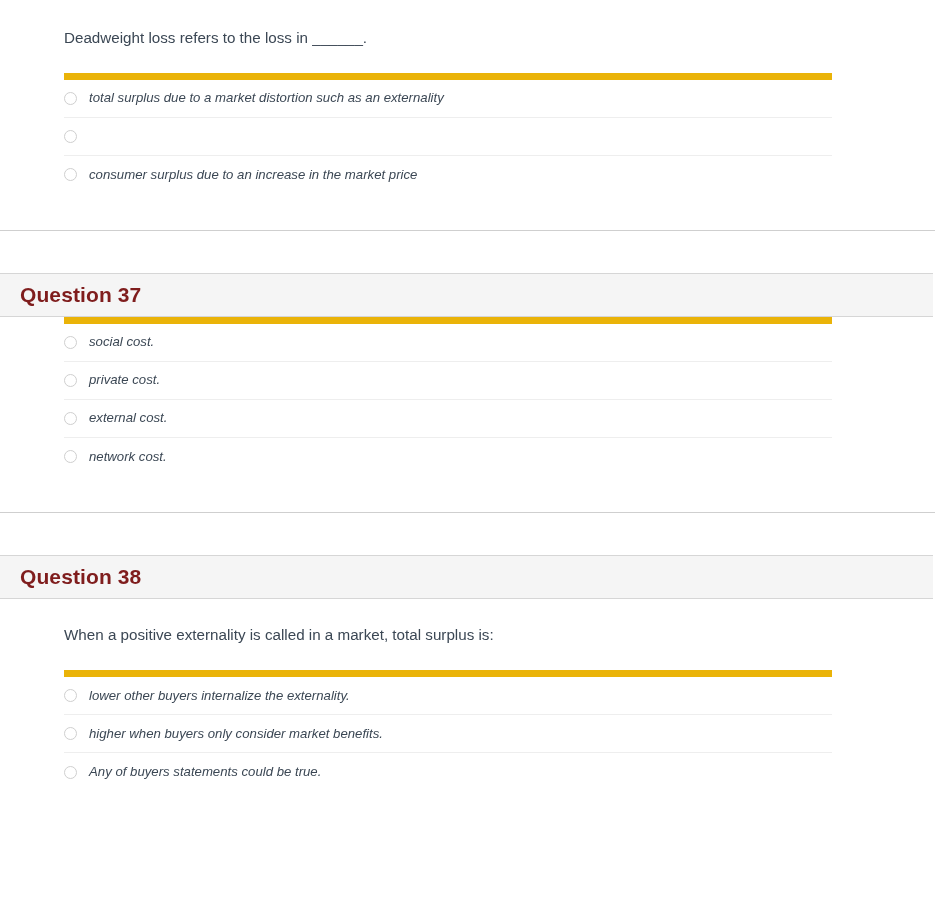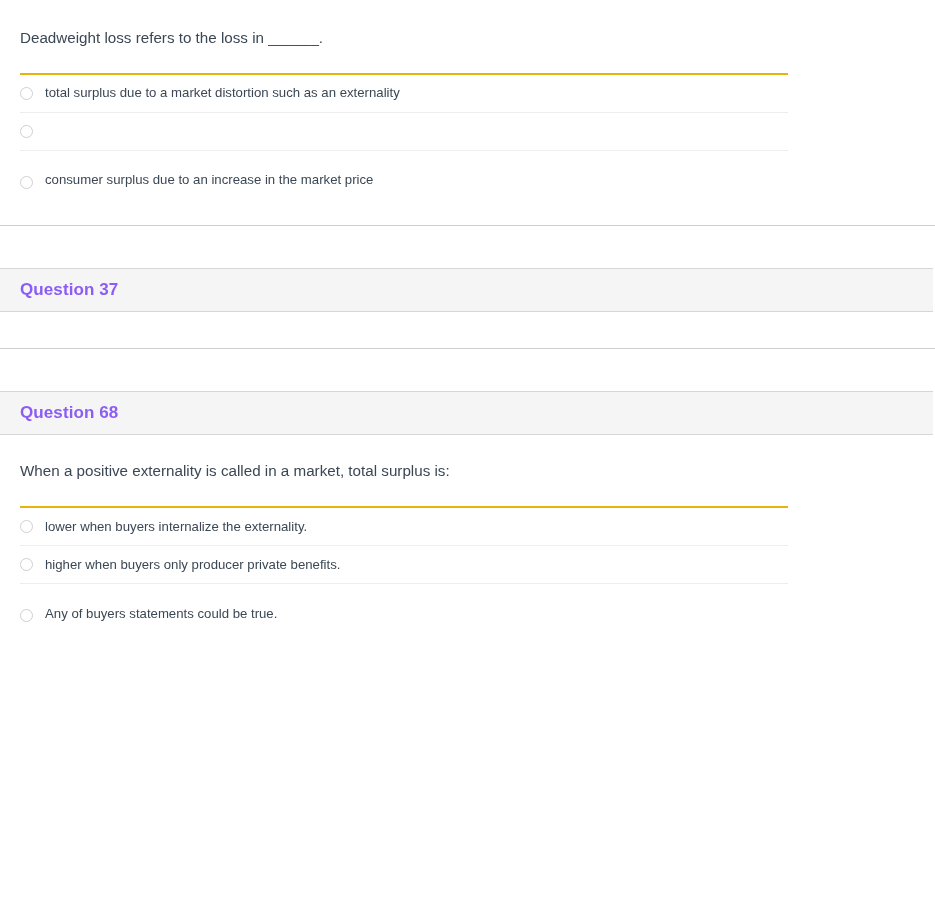--- a/index.html
+++ b/index.html
@@ -32,61 +32,62 @@
     width: 933px;
     background: #f5f5f5;
     border-top: 1px solid #d6d6d6;
     border-bottom: 1px solid #d6d6d6;
     height: 44px;
     display: flex;
     align-items: center;
     padding: 0 0 0 20px;
   }
   .question-name {
-    font-size: 17px;
+    font-size: 21px;
     font-weight: bold;
-    color: #8b5cf6;
+    color: #7f1d1d;
     letter-spacing: 0.1px;
     line-height: 1;
   }
 
   .question-body {
     padding: 0 20px 0 20px;
     box-sizing: border-box;
     width: 812px;
+    margin-left: 44px;
   }
 
   .question-text {
     font-size: 15.2px;
     line-height: 1.35;
     color: #3b4754;
     padding-top: 26px;
     padding-bottom: 25px;
     margin: 0;
   }
   .question-text.first {
     padding-top: 28px;
     padding-bottom: 24px;
   }
 
   
   .answers {
-    border-top: 2px solid #eab308;
+    border-top: 7px solid #eab308;
     margin-right: 4px;
+    font-style: italic;
   }
   .answer-row {
     display: flex;
     align-items: center;
     height: 38px;
     border-bottom: 1px solid #eeeeee;
     box-sizing: border-box;
   }
   .answer-row:last-child {
     border-bottom: none;
-    align-items: flex-end;
   }
   .radio {
     flex: 0 0 auto;
     width: 13px;
     height: 13px;
     border-radius: 50%;
     border: 1px solid #cfcfcf;
     background: #ffffff;
     margin-right: 12px;
     box-sizing: border-box;
@@ -138,41 +139,59 @@
   </div>
 
   <div class="block-sep"></div>
   <div class="block-gap"></div>
 
   <div class="question-block">
     <div class="question-header">
       <span class="question-name">Question 37</span>
     </div>
     <div class="question-body">
+      <div class="answers">
+        <div class="answer-row">
+          <span class="radio"></span>
+          <span class="answer-text">social cost.</span>
+        </div>
+        <div class="answer-row">
+          <span class="radio"></span>
+          <span class="answer-text">private cost.</span>
+        </div>
+        <div class="answer-row">
+          <span class="radio"></span>
+          <span class="answer-text">external cost.</span>
+        </div>
+        <div class="answer-row">
+          <span class="radio"></span>
+          <span class="answer-text">network cost.</span>
+        </div>
+      </div>
       <div class="answers-tail"></div>
     </div>
   </div>
 
   <div class="block-sep"></div>
   <div class="block-gap"></div>
 
   <div class="question-block">
     <div class="question-header">
-      <span class="question-name">Question 68</span>
+      <span class="question-name">Question 38</span>
     </div>
     <div class="question-body">
       <p class="question-text">When a positive externality is called in a market, total surplus is:</p>
       <div class="answers">
         <div class="answer-row">
           <span class="radio"></span>
-          <span class="answer-text">lower when buyers internalize the externality.</span>
+          <span class="answer-text">lower other buyers internalize the externality.</span>
         </div>
         <div class="answer-row">
           <span class="radio"></span>
-          <span class="answer-text">higher when buyers only producer private benefits.</span>
+          <span class="answer-text">higher when buyers only consider market benefits.</span>
         </div>
         <div class="answer-row">
           <span class="radio"></span>
           <span class="answer-text">Any of buyers statements could be true.</span>
         </div>
       </div>
     </div>
   </div>
 
 </div>

